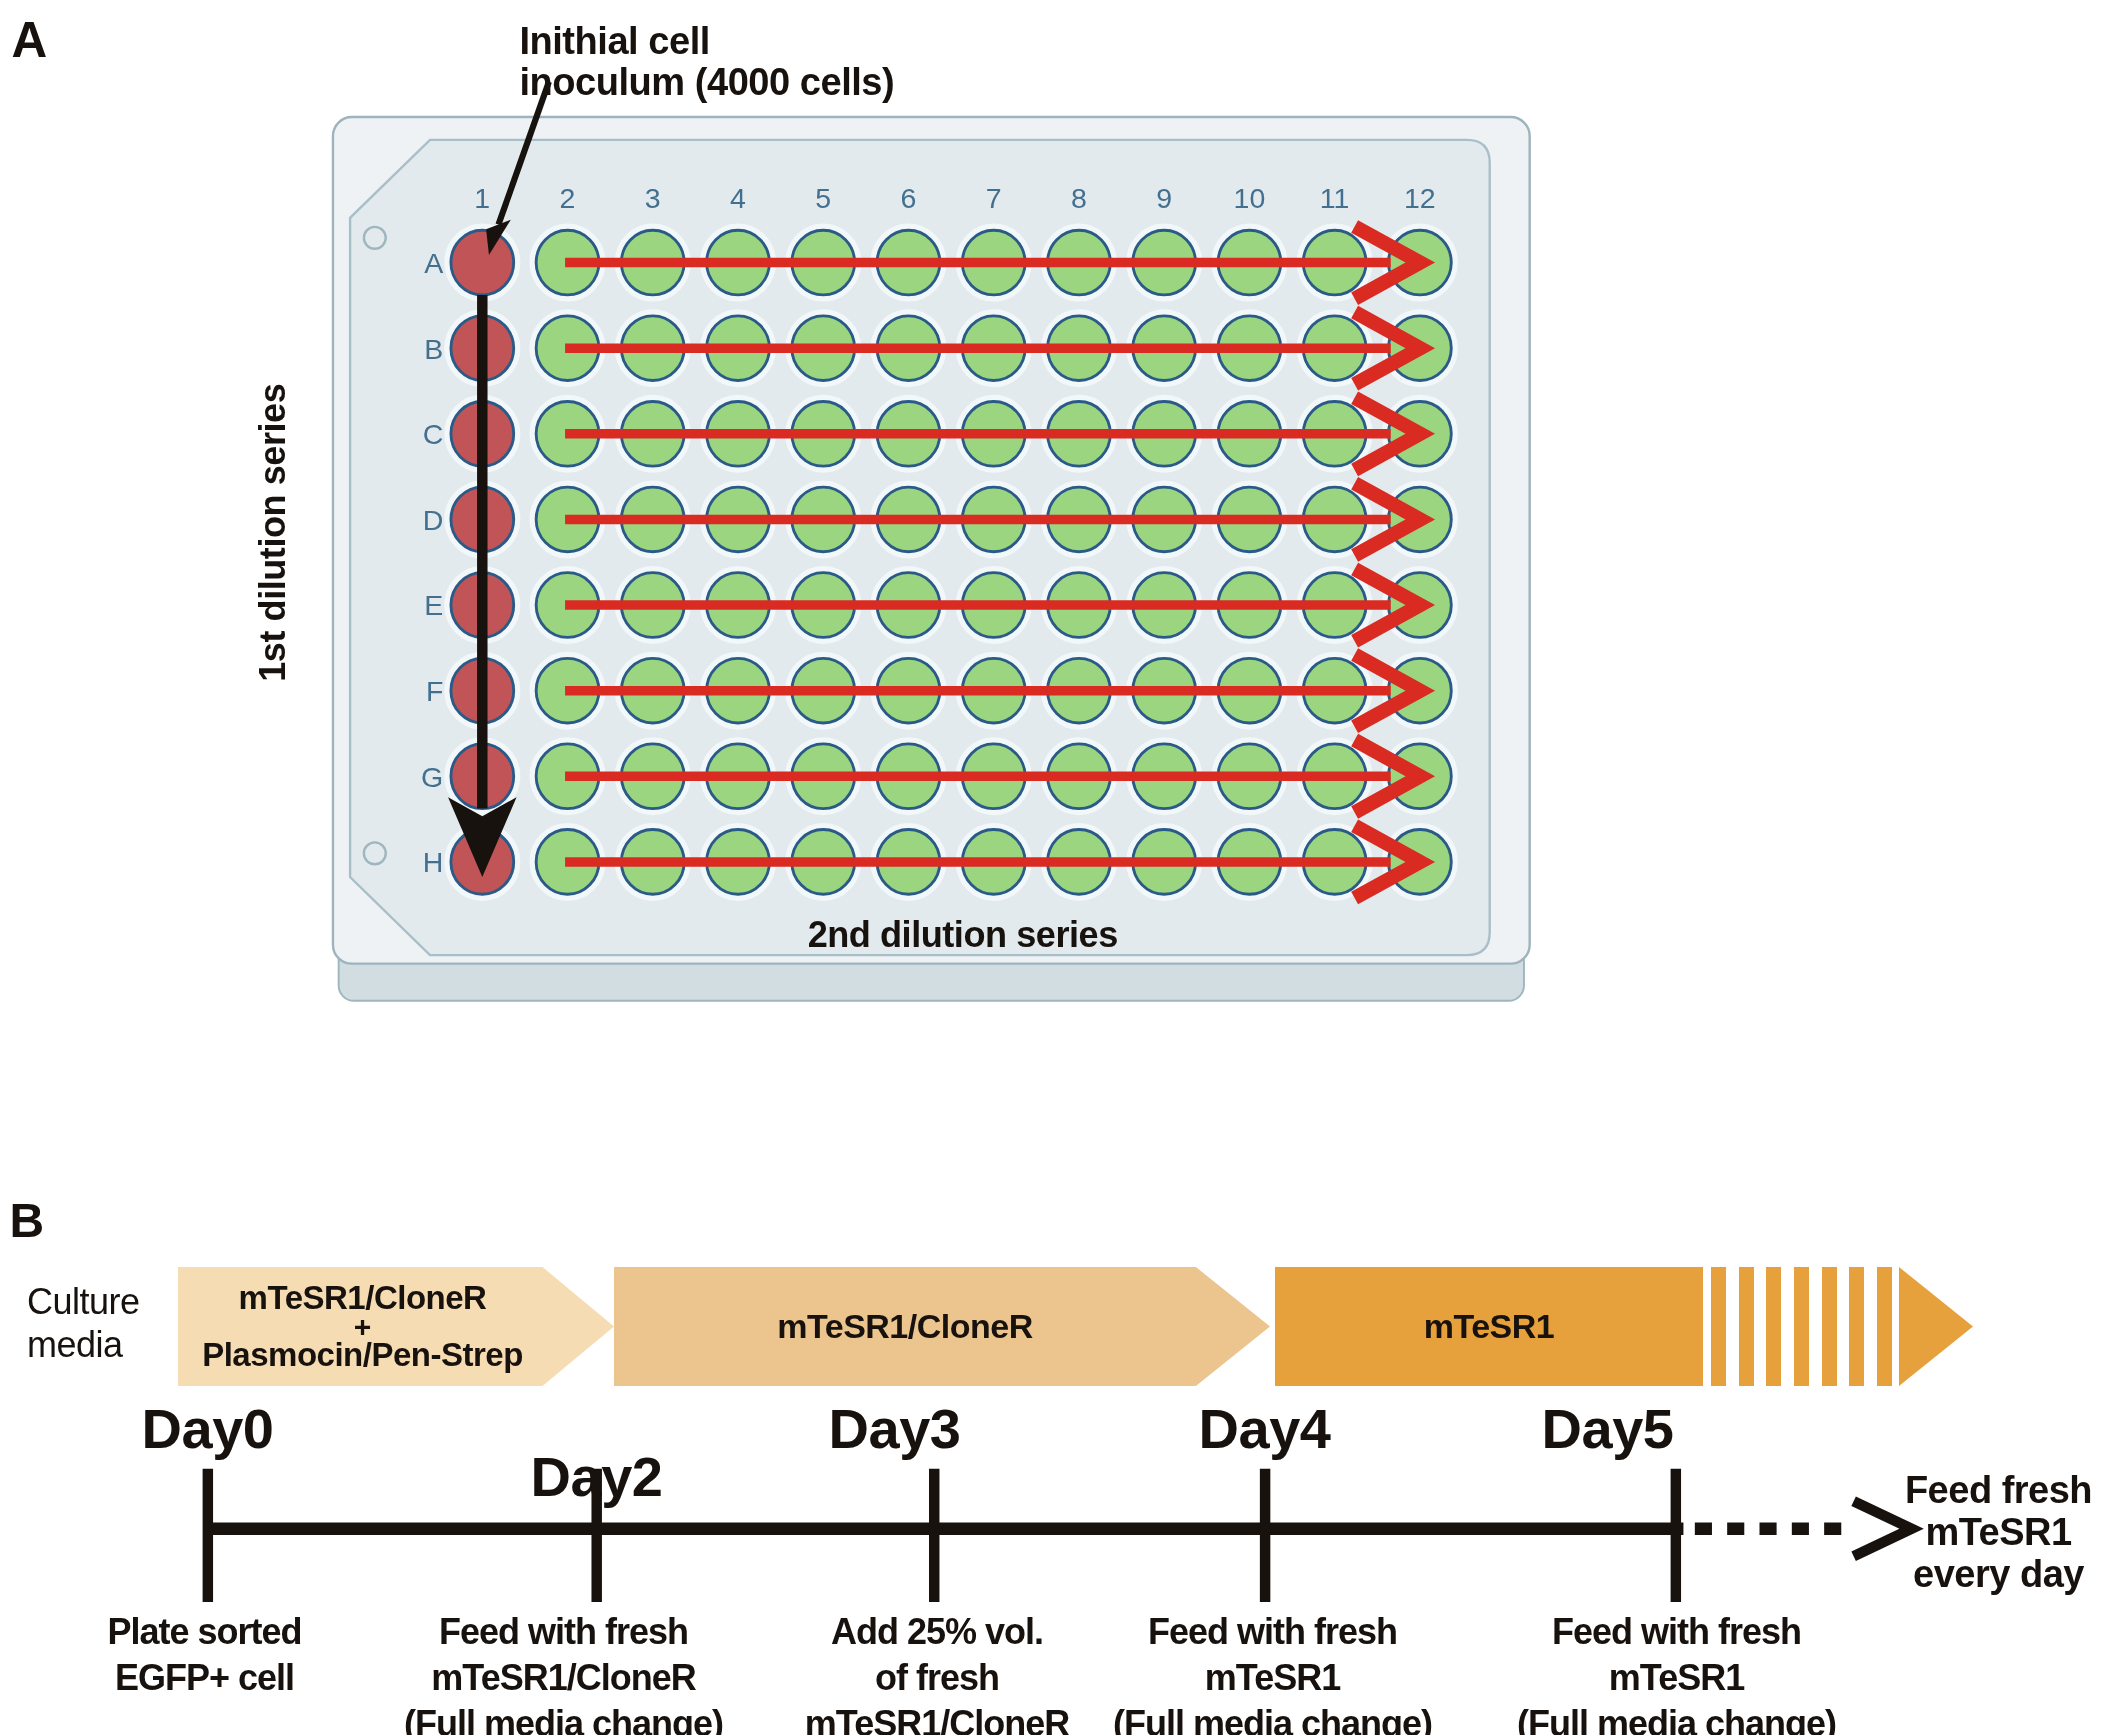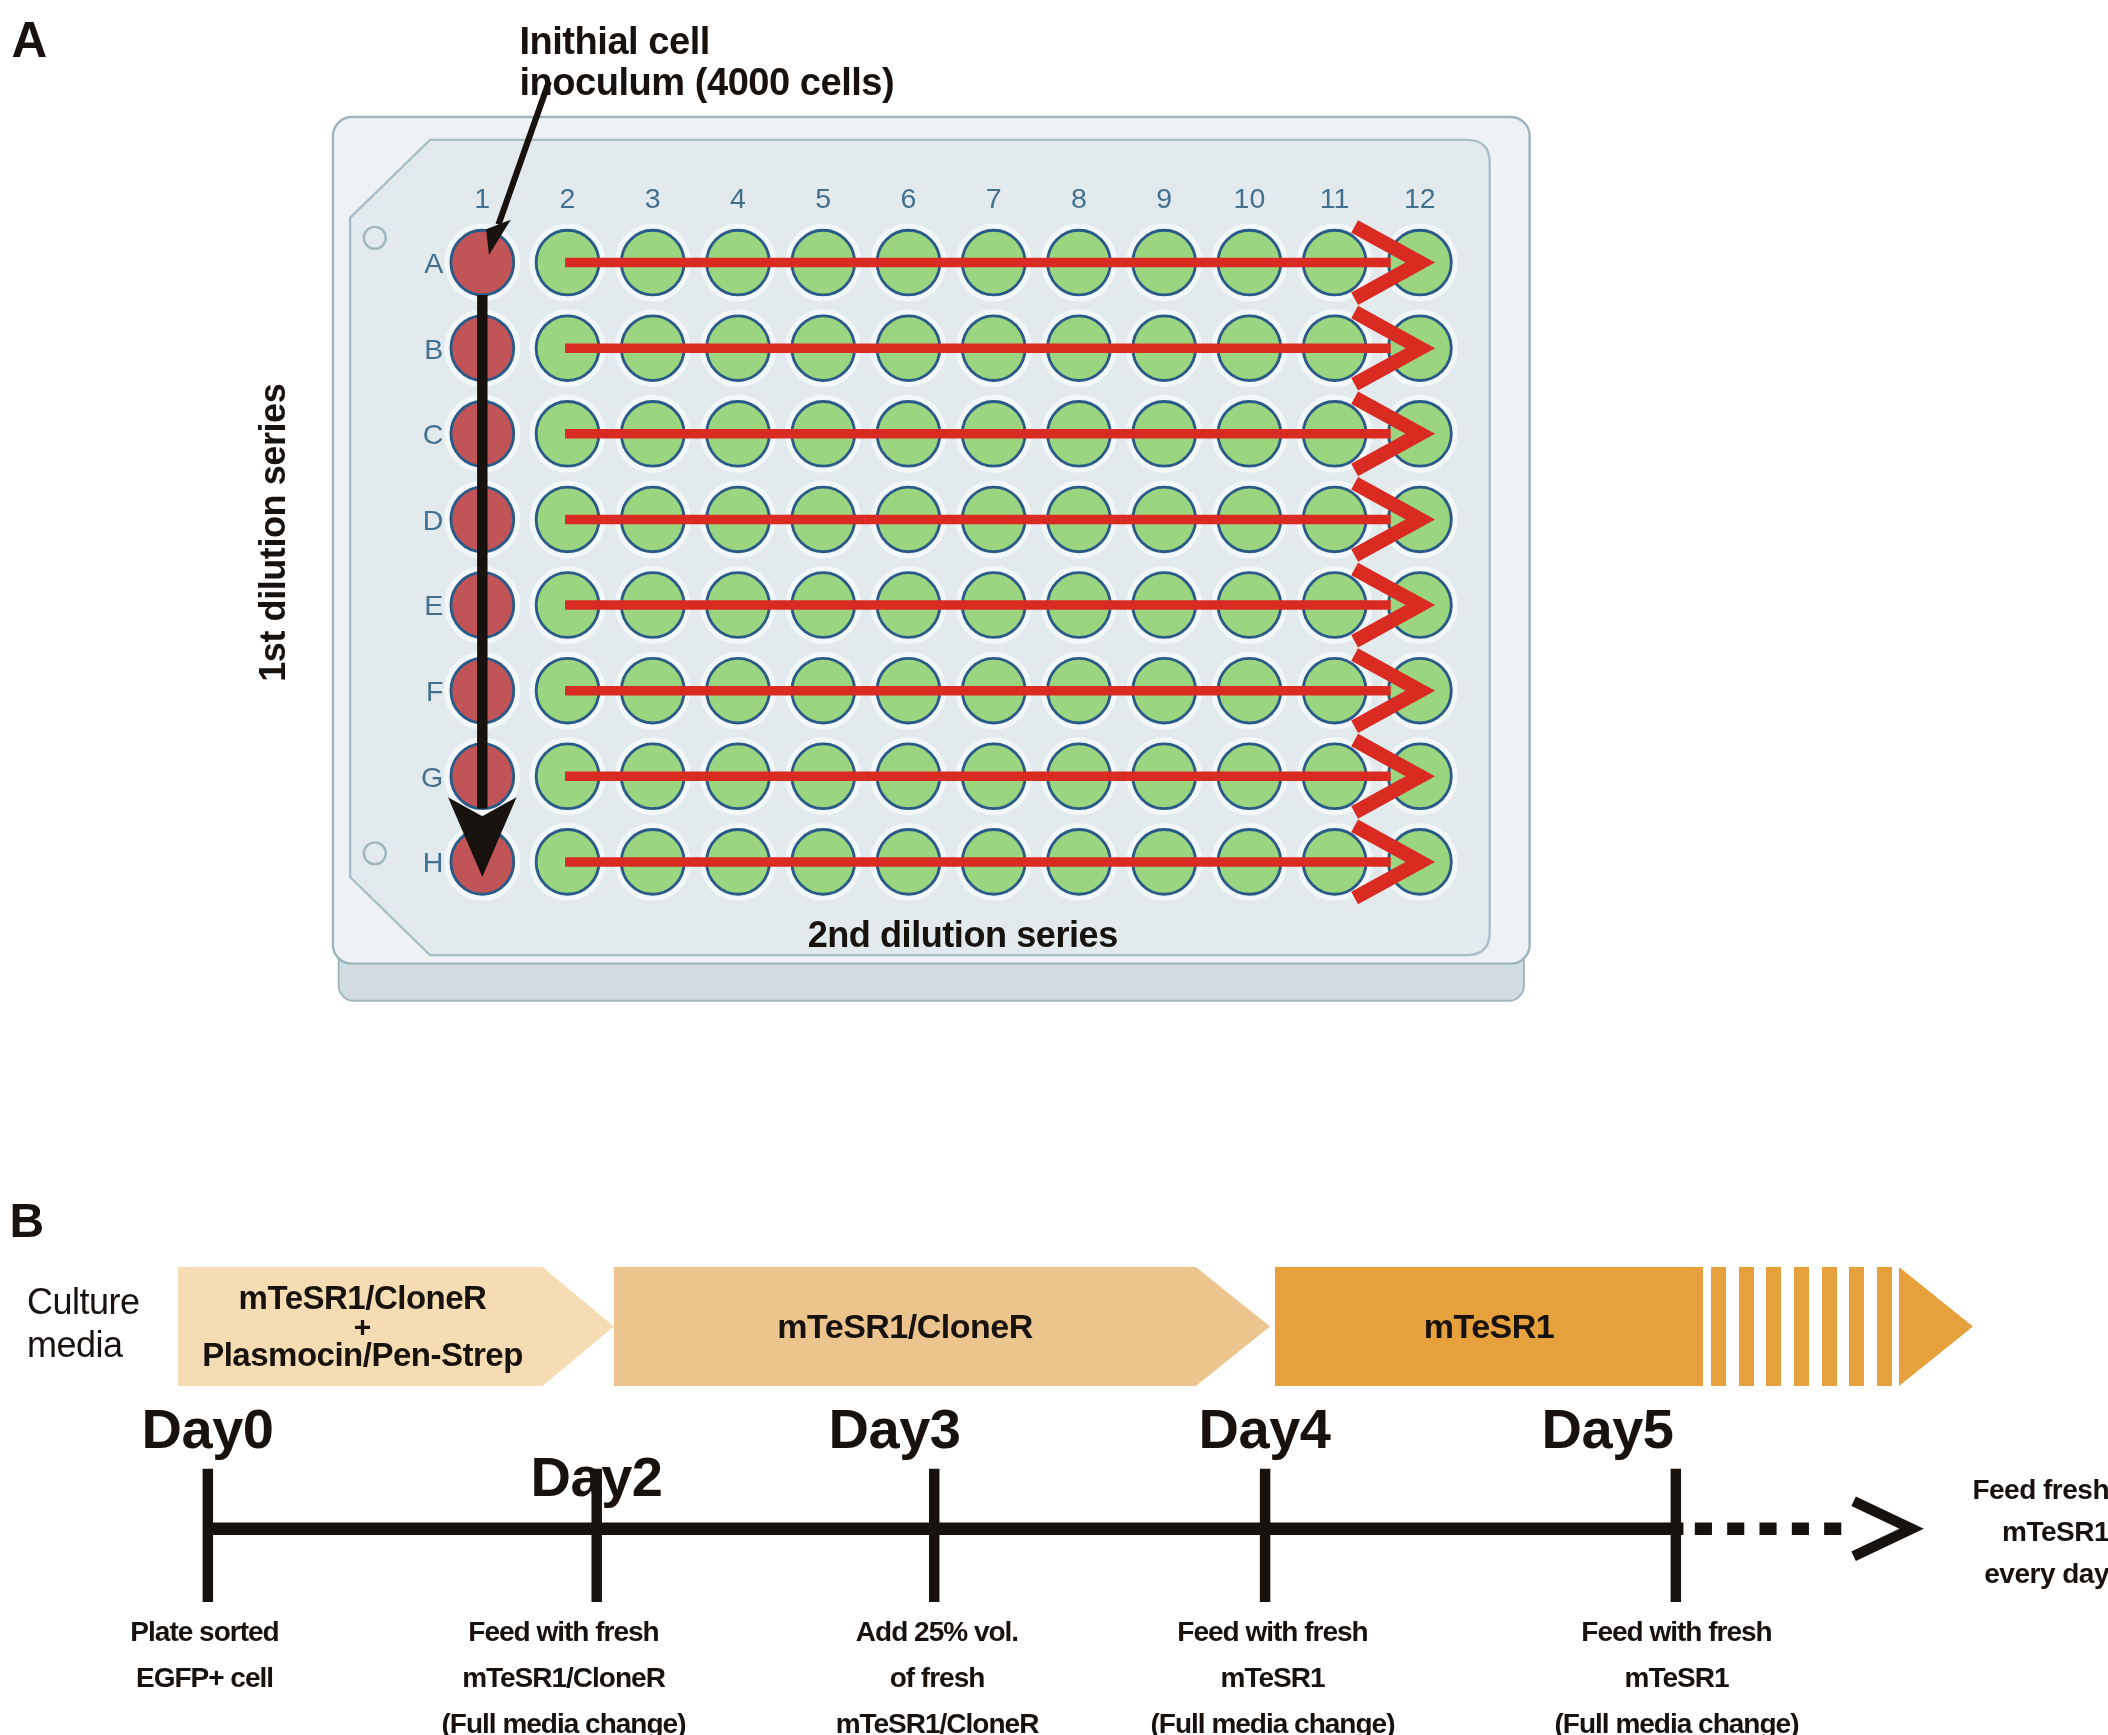--- a/index.html
+++ b/index.html
@@ -11,21 +11,21 @@
   .svg-bold{font-weight:bold;letter-spacing:-0.5px;fill:#18120f;}
   .plate-label{fill:#44708f;font-size:30px;font-weight:normal;}
   
   .phase-box{position:absolute;top:1267px;height:119px;display:flex;flex-direction:column;
              align-items:center;justify-content:center;text-align:center;}
   .phase-line{font-weight:bold;letter-spacing:-0.5px;font-size:33px;line-height:36px;}
   .phase-plus{font-weight:bold;font-size:30px;line-height:21px;}
   .phase-single{font-weight:bold;letter-spacing:-0.5px;font-size:34px;}
   .day-label{position:absolute;top:1396px;width:171px;text-align:center;
              font-size:56px;font-weight:bold;letter-spacing:-0.5px;}
-  .note{position:absolute;top:1609px;text-align:center;font-size:28px;line-height:46px;
+  .note{position:absolute;top:1609px;text-align:center;font-size:36px;line-height:46px;
         font-weight:bold;letter-spacing:-1px;}
   .stripe-row{position:absolute;left:1711px;top:1267px;width:181px;height:119px;
               display:flex;justify-content:space-between;}
   .stripe{width:15px;height:119px;}
 </style>
 </head>
 <body>
 
 <div id="canvas">
 
@@ -363,20 +363,20 @@
     <div>Feed with fresh</div>
     <div>mTeSR1</div>
     <div>(Full media change)</div>
   </div>
   <div class="note" style="left:1448px;width:457px;">
     <div>Feed with fresh</div>
     <div>mTeSR1</div>
     <div>(Full media change)</div>
   </div>
 
-  <div class="abs bold" style="left:1888px;top:1469px;width:221px;text-align:right;font-size:28px;line-height:42px;">
+  <div class="abs bold" style="left:1888px;top:1469px;width:221px;text-align:center;font-size:38px;line-height:42px;">
     <div>Feed fresh</div>
     <div>mTeSR1</div>
     <div>every day</div>
   </div>
 
 </div>
 
 
 </body></html>

